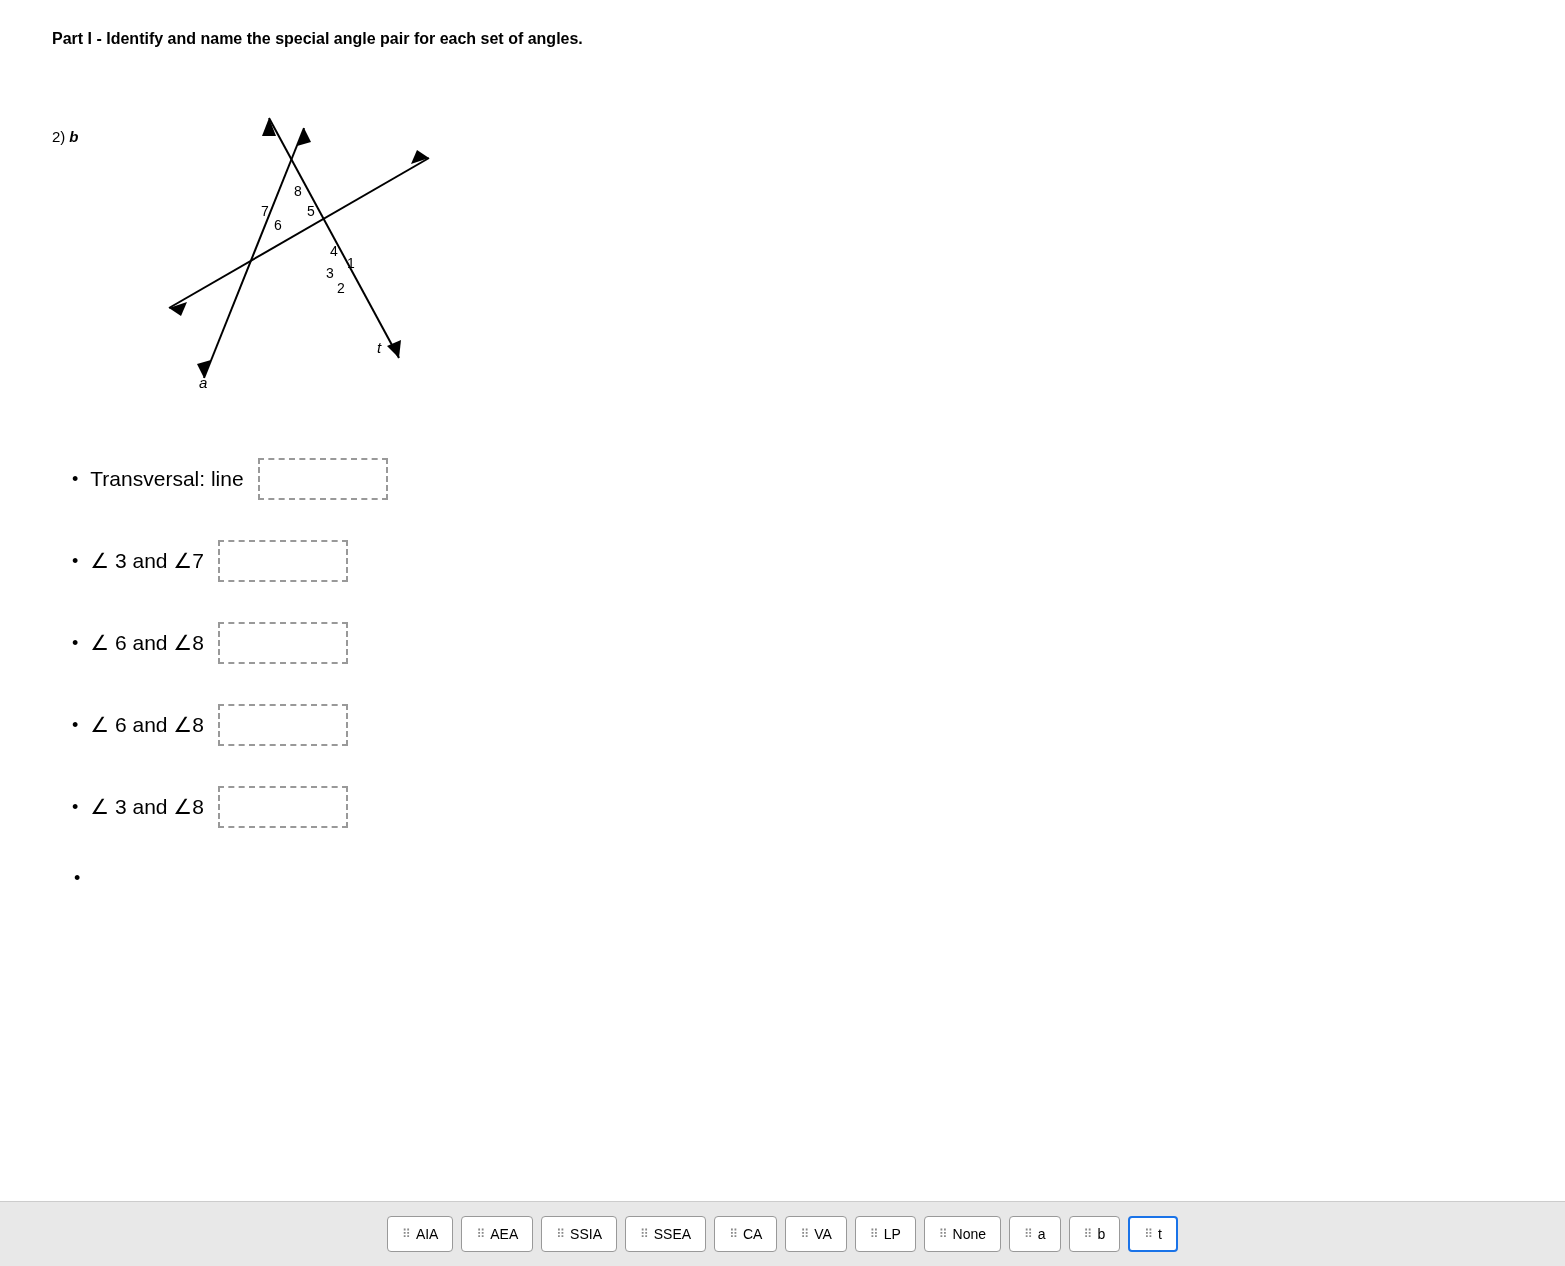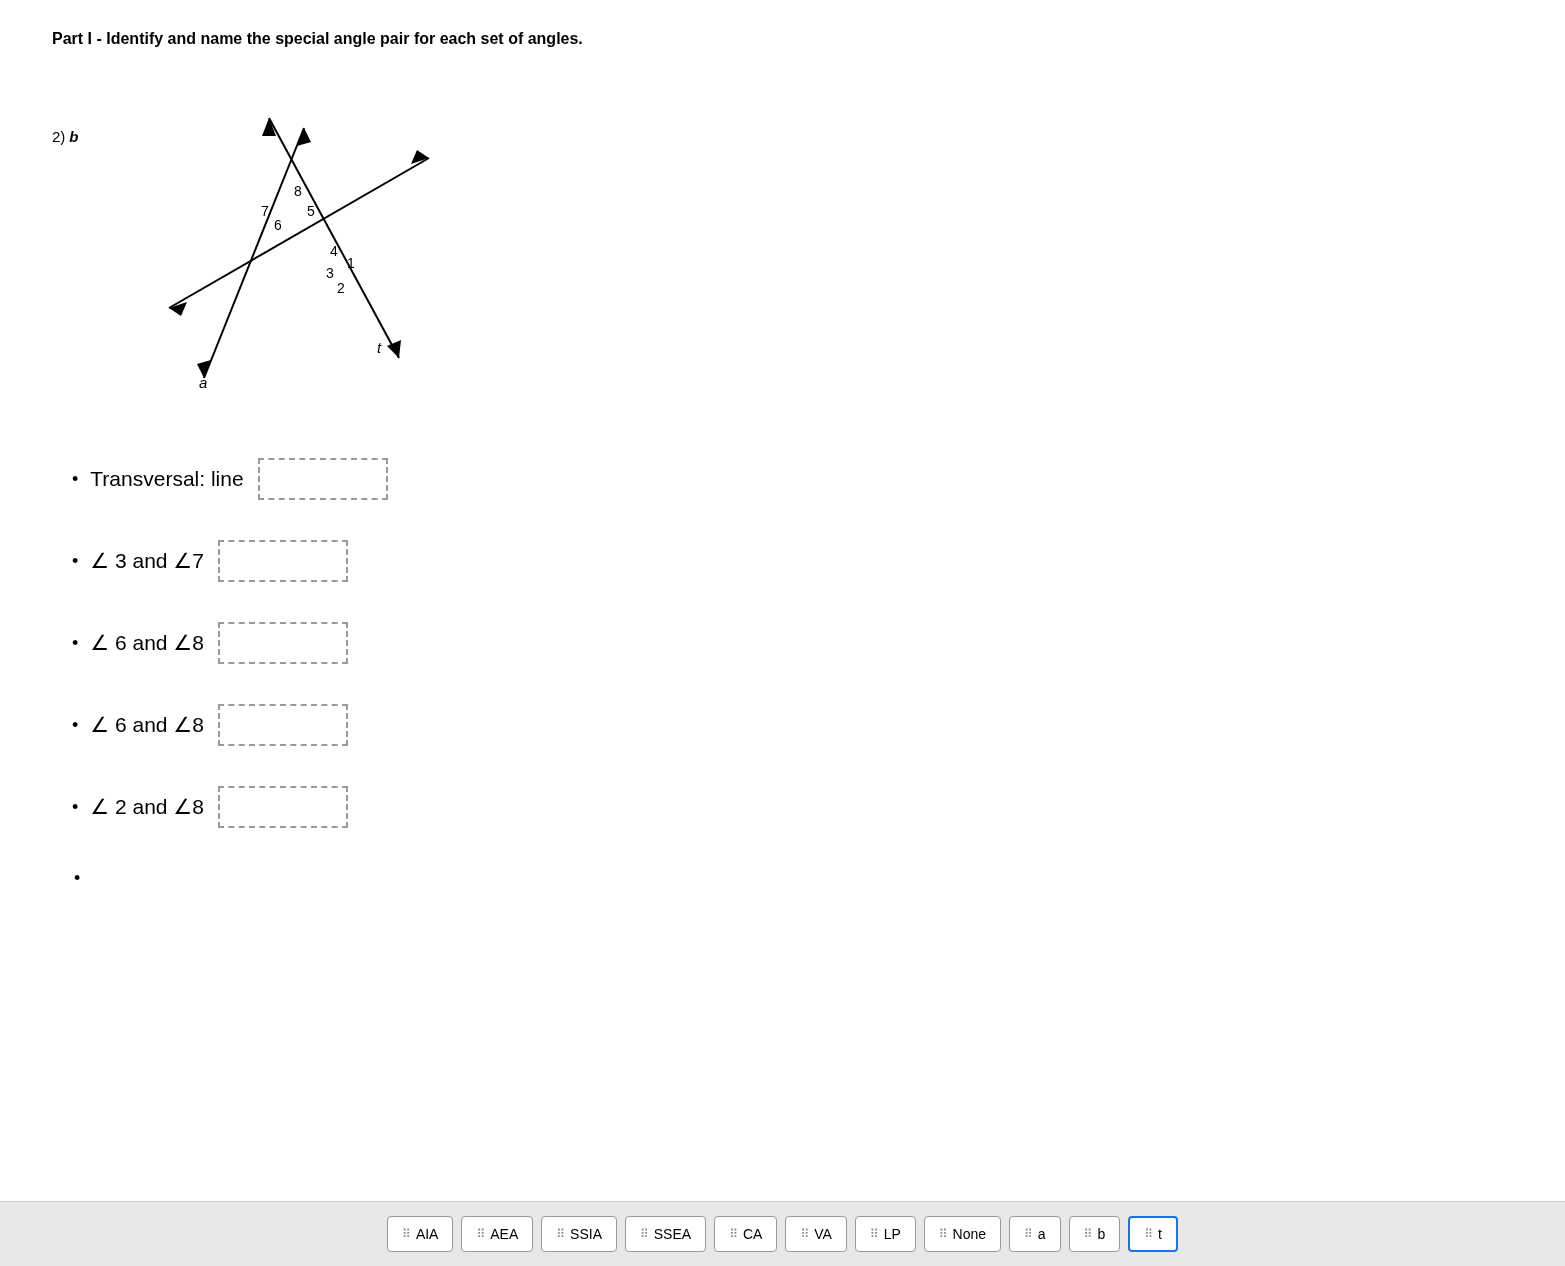--- a/index.html
+++ b/index.html
@@ -182,21 +182,21 @@
     </div>
 
     <div class="answer-item">
       <span class="bullet">•</span>
       <span class="answer-label">∠ 6 and  ∠8</span>
       <div class="drop-box"></div>
     </div>
 
     <div class="answer-item">
       <span class="bullet">•</span>
-      <span class="answer-label">∠ 2 and  ∠8</span>
+      <span class="answer-label">∠ 3 and  ∠8</span>
       <div class="drop-box"></div>
     </div>
 
     <div class="lone-bullet">
       <span class="bullet">•</span>
     </div>
 
   </div>
 
 </div>

